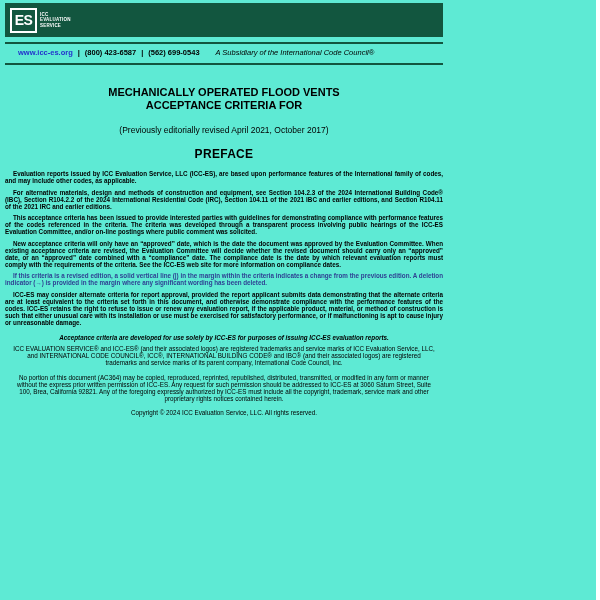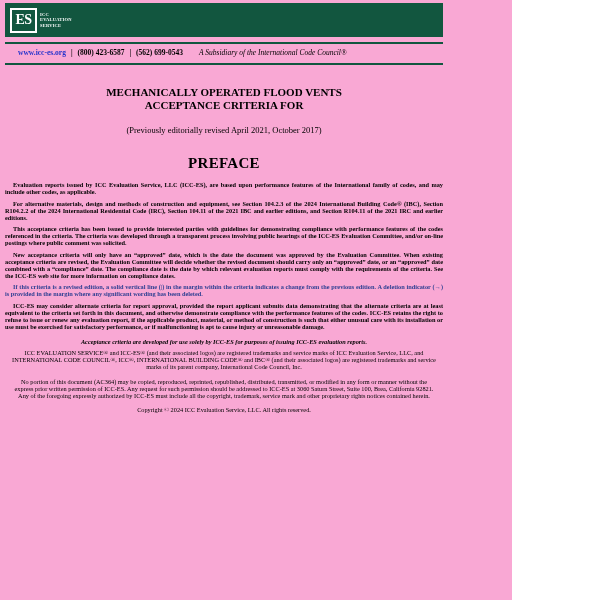--- a/index.html
+++ b/index.html
@@ -1,18 +1,18 @@
 <!DOCTYPE html>
 <html><head>
 <meta charset="utf-8">
 <style>
   html,body { margin:0; padding:0; background:#fff; }
   .canvas {
-    position:relative; width:512px; height:600px; background:#f9a8d4;
-    font-family:Liberation Serif, serif; color:#000; overflow:hidden;
+    position:relative; width:596px; height:600px; background:#5eead4;
+    font-family:Liberation Sans, sans-serif; color:#000; overflow:hidden;
   }
   .page { position:absolute; top:0; left:0; width:448px; }
 
   
   .header-bar {
     margin:3px 0 0 5px; width:438px; height:34px; background:#12563f;
     display:flex; align-items:center; box-sizing:border-box; padding-left:5px;
   }
   .logo-box {
     width:27px; height:25px; border:2px solid #ffffff; box-sizing:border-box;
@@ -35,21 +35,21 @@
   .subsidiary { font-style:italic; font-weight:normal; margin-left:16px; }
 
   
   .title-block { width:448px; text-align:center; }
   .doc-title { margin-top:21px; font-size:11px; line-height:12.5px; font-weight:bold; }
   .doc-code { margin-top:33px; font-size:9px; font-weight:bold; }
   .approved { margin-top:29px; font-size:9px; font-weight:bold; }
   .revised { margin-top:13px; font-size:9px; font-weight:bold; }
   .prev-approved { margin-top:28px; font-size:8.5px; }
   .prev-revised { margin-top:14px; font-size:8.5px; }
-  .preface-heading { margin-top:20px; font-size:15px; font-weight:bold; letter-spacing:0.3px; }
+  .preface-heading { margin-top:12px; font-size:12px; font-weight:bold; letter-spacing:0.3px; }
 
   
   .body-block { margin:9px 5px 0 5px; width:438px; }
   .para {
     font-size:6.3px; line-height:7px; font-weight:bold;
     text-align:justify; text-indent:8px; margin:0 0 4.5px 0;
   }
   .para.blue { color:#2e3f92; }
   .center-note {
     font-size:6.3px; line-height:7px; font-weight:bold; font-style:italic;

